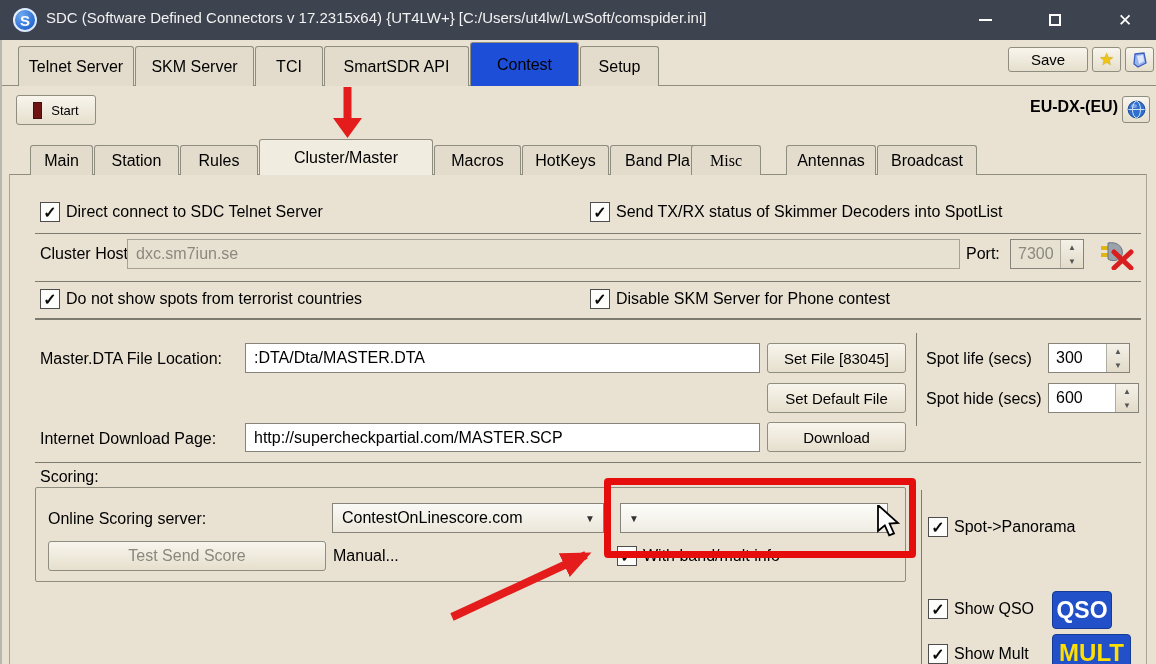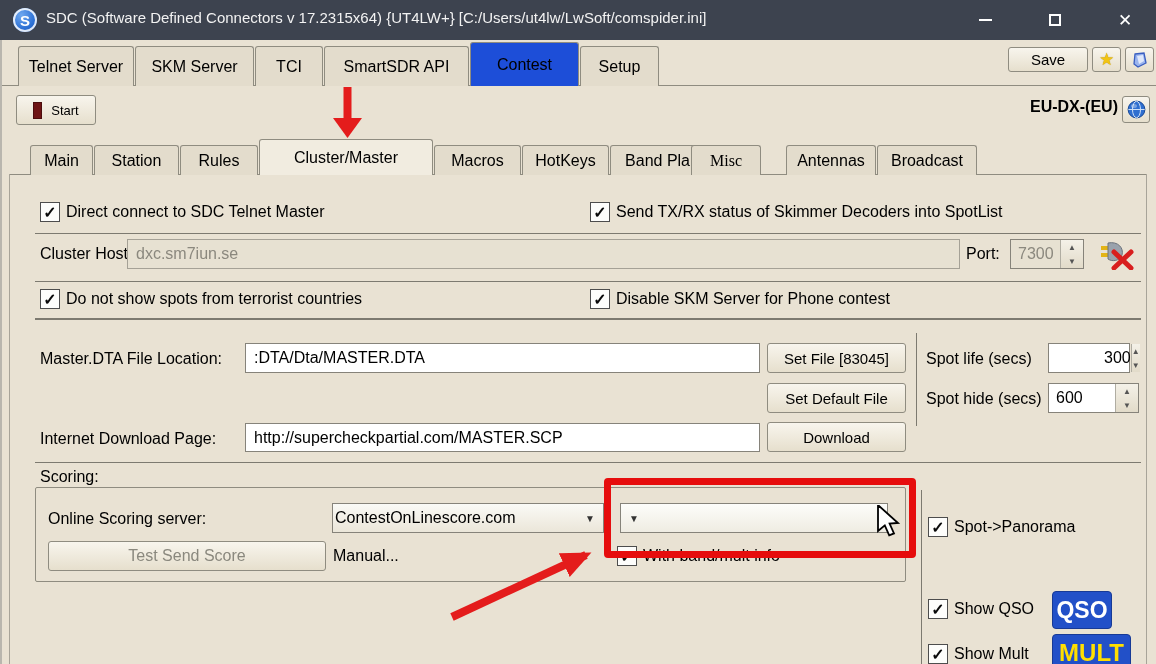--- a/index.html
+++ b/index.html
@@ -59,21 +59,21 @@
   .tin.dis { background:#e7e1d2; color:#8b887e; border-color:#a5a196; }
   .spin { position:absolute; border:1px solid #86837a; background:#fff; display:flex; }
   .spin.dis { background:#e7e1d2; }
   .spin .val { flex:1; display:flex; align-items:center; padding-left:7px; font-size:16px; }
   .spin.dis .val { color:#8b887e; }
   .spin .arrows { width:23px; border-left:1px solid #b0ada2; background:linear-gradient(#f4f1e8,#e2dbc9);
     display:flex; flex-direction:column; }
   .spin .arrows span { flex:1; display:flex; align-items:center; justify-content:center; font-size:8px; color:#555; }
   .combo { position:absolute; border:1px solid #86837a; background:linear-gradient(#fafaf6,#ebe6d9);
     display:flex; align-items:center; font-size:16px; }
-  .combo .ctext { flex:1; padding-left:2px; white-space:nowrap; overflow:hidden; }
+  .combo .ctext { flex:1; padding-left:9px; white-space:nowrap; overflow:hidden; }
   .combo .carrow { width:26px; text-align:center; font-size:10px; color:#333; }
   .groupbox { position:absolute; border:1px solid #8f8c80; border-radius:2px; }
   .badge { position:absolute; background:#2250c8; border:1px solid #173a96; border-radius:4px;
     display:flex; align-items:center; justify-content:center; font-weight:bold; }
   .badge.qso { color:#fff; font-size:23px; }
   .badge.mult { color:#ffdf00; font-size:24px; }
 
   .annot { z-index:50; }
   .red-rect { left:604px; top:478px; width:312px; height:80px; border:7px solid #e60d0d; border-radius:4px; z-index:40; }
   .cursor { z-index:60; }
@@ -180,21 +180,21 @@
 <div class="stab" style="left:786px; width:90px;">
     <span>Antennas</span>
   </div>
 <div class="stab" style="left:877px; width:100px;">
     <span>Broadcast</span>
   </div>
 
 <div class="cb" style="left:40px; top:202px;">
     <span>✓</span>
   </div>
-<div class="lbl" style="left:66px; top:203px;">Direct connect to SDC Telnet Master</div>
+<div class="lbl" style="left:66px; top:203px;">Direct connect to SDC Telnet Server</div>
 <div class="cb" style="left:590px; top:202px;">
     <span>✓</span>
   </div>
 <div class="lbl" style="left:616px; top:203px;">Send TX/RX status of Skimmer Decoders into SpotList</div>
 
 <div class="sep-h" style="left:35px; top:233px; width:1106px;"></div>
 
 <div class="lbl" style="left:40px; top:245px;">Cluster Host:</div>
 <input class="tin dis" style="left: 127px; top: 239px; width: 833px; height: 30px;" value="dxc.sm7iun.se">
 <div class="lbl" style="left:966px; top:245px;">Port:</div>
@@ -226,21 +226,21 @@
 
 <div class="sep-h" style="left:35px; top:318px; width:1106px; height:2px;"></div>
 
 <div class="lbl" style="left:40px; top:350px;">Master.DTA File Location:</div>
 <input class="tin" style="left: 245px; top: 343px; width: 515px; height: 30px;" value=":DTA/Dta/MASTER.DTA">
 <div class="btn" style="left:767px; top:343px; width:139px; height:30px;">
     <span>Set File [83045]</span>
   </div>
 <div class="sep-v" style="left:916px; top:333px; height:93px;"></div>
 <div class="lbl" style="left:926px; top:350px;">Spot life (secs)</div>
-<div class="spin" style="left:1048px; top:343px; width:82px; height:30px;padding-left:48px;">
+<div class="spin" style="left:1048px; top:343px; width:82px; height:30px;">
   <span class="val">300</span>
   <span class="arrows">
       <span>▲</span>
       <span>▼</span>
     </span>
 </div>
 <div class="btn" style="left:767px; top:383px; width:139px; height:30px;">
     <span>Set Default File</span>
   </div>
 <div class="lbl" style="left:926px; top:390px;">Spot hide (secs)</div>

